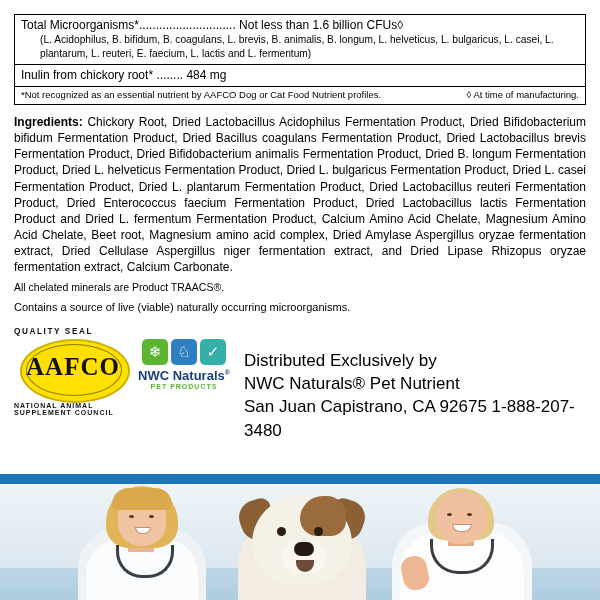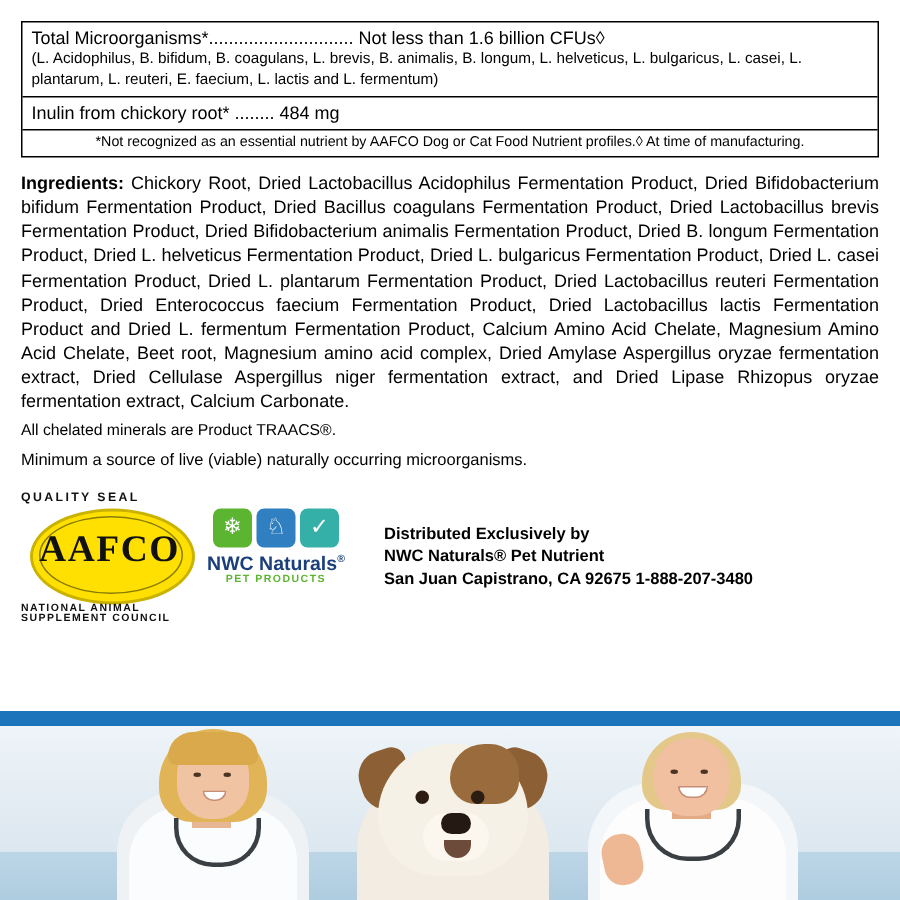--- a/index.html
+++ b/index.html
@@ -20,24 +20,24 @@
     box-sizing:border-box;
   }
   .ga-sec{border-bottom:1px solid #000;padding:2px 6px 3px 6px;}
   .ga-sec:last-child{border-bottom:none;}
   .ga-title{font-size:12.5px;font-weight:bold;line-height:1.25;}
   .ga-sub{font-size:12.5px;font-weight:bold;line-height:1.25;}
   .ga-row{font-size:12px;line-height:1.3;display:flex;}
   .ga-row .left{white-space:pre;}
   .ga-row .right{margin-left:26px;white-space:pre;}
   .micro-line{font-size:12px;line-height:1.35;white-space:pre;}
-  .micro-strains{font-size:10.2px;line-height:1.35;}
+  .micro-strains{font-size:10.2px;line-height:1.35;margin-left:19px;}
   .inulin{font-size:12px;line-height:1.35;white-space:pre;}
   .ga-foot{
-    display:flex;justify-content:center;
+    display:flex;justify-content:space-between;
     font-size:9.5px;line-height:1.3;padding:2px 6px 3px 6px;
   }
 
   
   .ingredients{
     margin:9px 14px 0 14px;
     font-size:12px;line-height:1.34;text-align:justify;
   }
   .ingredients b{font-weight:bold;}
   .chelated{
@@ -96,22 +96,22 @@
   .t-blue{background:#2f7fc1;}
   .t-teal{background:#35b0a8;}
   .nwc .brand{
     margin-top:3px;font-size:13px;font-weight:bold;color:#1b3f7a;
     font-family:"Liberation Sans", sans-serif;
   }
   .nwc .brand .reg{font-size:7px;vertical-align:super;}
   .nwc .sub{font-size:7px;font-weight:bold;color:#5cb531;letter-spacing:1px;}
 
   .distrib{
-    padding-top:24px;margin-left:20px;
-    font-size:11px;line-height:1.38;font-weight:bold;
+    padding-top:24px;margin-left:8px;
+    font-size:17px;line-height:1.38;
   }
 
   
   .photo{
     position:absolute;left:0;bottom:0;width:600px;height:140px;
     overflow:hidden;
   }
   .photo .topbar{
     position:absolute;top:0;left:0;width:600px;height:10px;background:#1c74bb;
   }
@@ -182,21 +182,21 @@
     </div>
   </div>
 
   <div class="ingredients">
     <b>Ingredients:</b><span> Chickory Root, Dried Lactobacillus Acidophilus Fermentation Product, Dried Bifidobacterium bifidum Fermentation Product, Dried Bacillus coagulans Fermentation Product, Dried Lactobacillus brevis Fermentation Product, Dried Bifidobacterium animalis Fermentation Product, Dried B. longum Fermentation Product, Dried L. helveticus Fermentation Product, Dried L. bulgaricus Fermentation Product, Dried L. casei Fermentation Product, Dried L. plantarum Fermentation Product, Dried Lactobacillus reuteri Fermentation Product, Dried Enterococcus faecium Fermentation Product, Dried Lactobacillus lactis Fermentation Product and Dried L. fermentum Fermentation Product, Calcium Amino Acid Chelate, Magnesium Amino Acid Chelate, Beet root, Magnesium amino acid complex, Dried Amylase Aspergillus oryzae fermentation extract, Dried Cellulase Aspergillus niger fermentation extract, and Dried Lipase Rhizopus oryzae fermentation extract, Calcium Carbonate.</span>
   </div>
 
   <div class="chelated">All chelated minerals are Product TRAACS®.</div>
 
   <div class="two-col">
-    <div class="col-r">Minimum a source of live (viable) naturally occurring microorganisms.</div>
+    <div class="col-r">Contains a source of live (viable) naturally occurring microorganisms.</div>
   </div>
 
   <div class="seal-row">
 
     <div class="nasc">
       <div class="arc-top">QUALITY SEAL</div>
       <div class="oval"></div>
       <div class="oval-inner"></div>
       <div class="nasc-text">AAFCO</div>
       <div class="arc-bottom">NATIONAL ANIMAL SUPPLEMENT COUNCIL</div>

